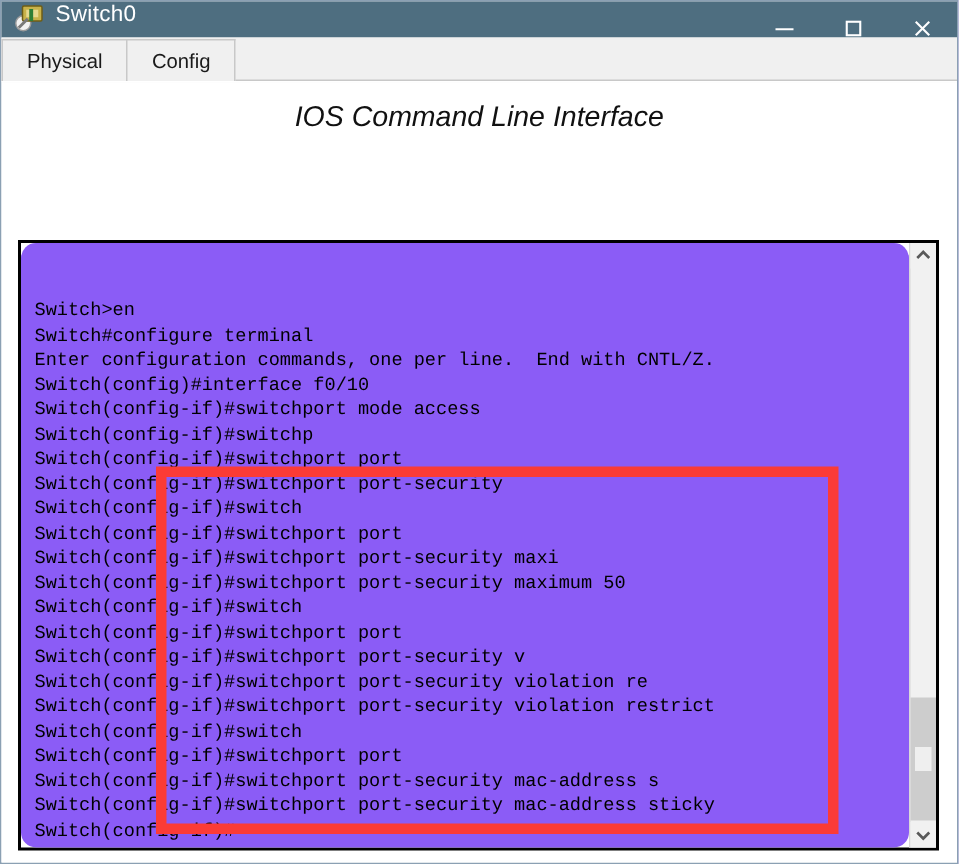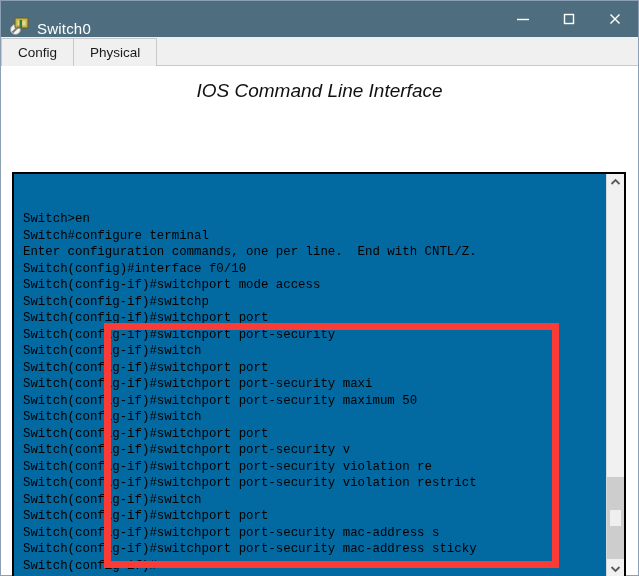--- a/index.html
+++ b/index.html
@@ -22,24 +22,24 @@
     height: 576px;
     box-sizing: border-box;
     border: 1px solid #8ba0b3;
     background: #ffffff;
     display: flex;
     flex-direction: column;
   }
 
   
   #titlebar {
-    height: 36px;
+    height: 24px;
     background: #4e6e80;
     display: flex;
-    align-items: flex-end;
+    align-items: flex-start;
     flex: 0 0 auto;
     position: relative;
   }
   #title-icon {
     width: 22px;
     height: 22px;
     margin-left: 8px;
     margin-right: 6px;
     position: relative;
     flex: 0 0 auto;
@@ -132,23 +132,24 @@
     height: 407px;
     box-sizing: border-box;
     border: 2px solid #000000;
     background: #ffffff;
     display: flex;
   }
   #terminal {
     flex: 1 1 auto;
     position: relative;
     overflow: hidden;
-    background: #0369a1;
+    background: #8b5cf6;
     padding: 4px 0 0 9px;
     box-sizing: border-box;
+    border-radius: 10px;
   }
   #term-lines {
     font-family: "Liberation Mono", "DejaVu Sans Mono", monospace;
     font-size: 12.4px;
     line-height: 16.5px;
     color: #000000;
     white-space: pre;
   }
   .term-line { height: 16.5px; }
 
@@ -233,24 +234,24 @@
         <svg width="16" height="16" viewBox="0 0 16 16">
             <line x1="3.5" y1="3.5" x2="12.5" y2="12.5" stroke="#ffffff" stroke-width="1.4"></line>
             <line x1="12.5" y1="3.5" x2="3.5" y2="12.5" stroke="#ffffff" stroke-width="1.4"></line>
           </svg>
       </div>
     </div>
   </div>
 
   <div id="tabstrip">
     <div class="tab">
+      <span>Physical</span>
+    </div>
+    <div class="tab">
       <span>Config</span>
-    </div>
-    <div class="tab">
-      <span>Physical</span>
     </div>
   </div>
 
   <div id="content">
 
     <div id="heading">IOS Command Line Interface</div>
 
     <div id="terminal-wrap">
       <div id="terminal">
         <div id="term-lines" style="color: rgb(0, 0, 0);"><div class="term-line">&nbsp;</div><div class="term-line">&nbsp;</div><div class="term-line">Switch&gt;en</div><div class="term-line">Switch#configure terminal</div><div class="term-line">Enter configuration commands, one per line.  End with CNTL/Z.</div><div class="term-line">Switch(config)#interface f0/10</div><div class="term-line">Switch(config-if)#switchport mode access</div><div class="term-line">Switch(config-if)#switchp</div><div class="term-line">Switch(config-if)#switchport port</div><div class="term-line">Switch(config-if)#switchport port-security</div><div class="term-line">Switch(config-if)#switch</div><div class="term-line">Switch(config-if)#switchport port</div><div class="term-line">Switch(config-if)#switchport port-security maxi</div><div class="term-line">Switch(config-if)#switchport port-security maximum 50</div><div class="term-line">Switch(config-if)#switch</div><div class="term-line">Switch(config-if)#switchport port</div><div class="term-line">Switch(config-if)#switchport port-security v</div><div class="term-line">Switch(config-if)#switchport port-security violation re</div><div class="term-line">Switch(config-if)#switchport port-security violation restrict</div><div class="term-line">Switch(config-if)#switch</div><div class="term-line">Switch(config-if)#switchport port</div><div class="term-line">Switch(config-if)#switchport port-security mac-address s</div><div class="term-line">Switch(config-if)#switchport port-security mac-address sticky</div><div class="term-line">Switch(config-if)#</div></div>

